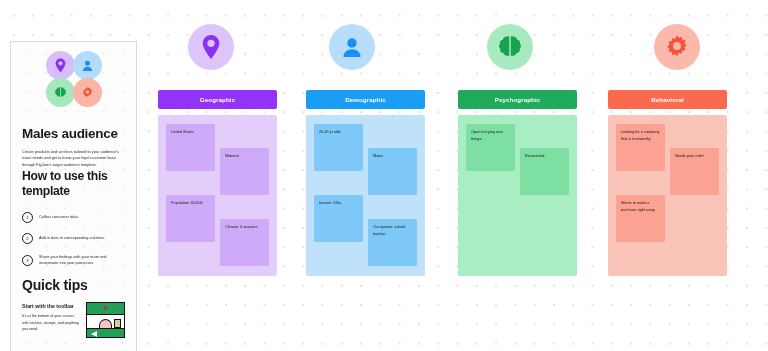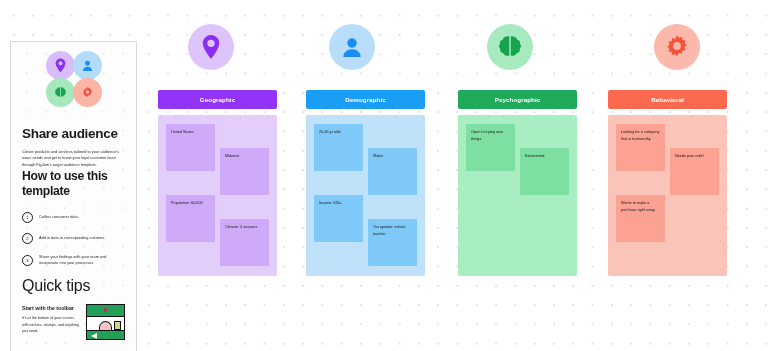--- a/index.html
+++ b/index.html
@@ -77,21 +77,21 @@
   .step-num {
     flex: 0 0 auto;
     width: 11px; height: 11px; border-radius: 50%;
     border: 0.8px solid #1a1a1a;
     display: flex; align-items: center; justify-content: center;
     font-size: 4.2px; color: #1a1a1a;
   }
   .step-txt { font-size: 3.9px; color: #2b2b2b; line-height: 1.7; }
 
   .p-h3 {
-    font-size: 16px; font-weight: normal; color: #1a1a1a;
+    font-size: 14px; font-weight: bold; color: #1a1a1a;
     letter-spacing: -0.2px; 
   }
 
   .tip-block { display: flex; gap: 7px; margin-top: 9px; }
   .tip-text { flex: 1 1 auto; }
   .tip-title {
     font-size: 5.2px; font-weight: bold; color: #1a1a1a;
     line-height: 1.6; max-width: 56px;
   }
   .tip-desc {
@@ -181,21 +181,21 @@
       </div>
       <div class="circ c4">
         <svg width="13" height="13" viewBox="0 0 24 24">
           <path d="M12 1.5l1.6 2.2 2.6-.9.6 2.7 2.7.6-.9 2.6 2.2 1.6-2.2 1.6.9 2.6-2.7.6-.6 2.7-2.6-.9L12 20.5l-1.6-2.2-2.6.9-.6-2.7-2.7-.6.9-2.6L3.2 11.7l2.2-1.6-.9-2.6 2.7-.6.6-2.7 2.6.9z" fill="#f5533c"></path>
           <circle cx="12" cy="11" r="3.3" fill="#fbb5a7"></circle>
         </svg>
       </div>
     </div>
 
     <div class="panel-body">
-      <div class="p-h1">Share audience</div>
+      <div class="p-h1">Males audience</div>
       <div class="p-para">Create products and services tailored to your audience's exact needs and get to know your loyal customer base through FigJam's target audience template.</div>
       <div class="p-h2">How to use this template</div>
 
       <div class="steps">
         <div class="step-row">
           <div class="step-num">1</div>
           <div class="step-txt">Collect consumer data.</div>
         </div>
         <div class="step-row">
           <div class="step-num">2</div>

